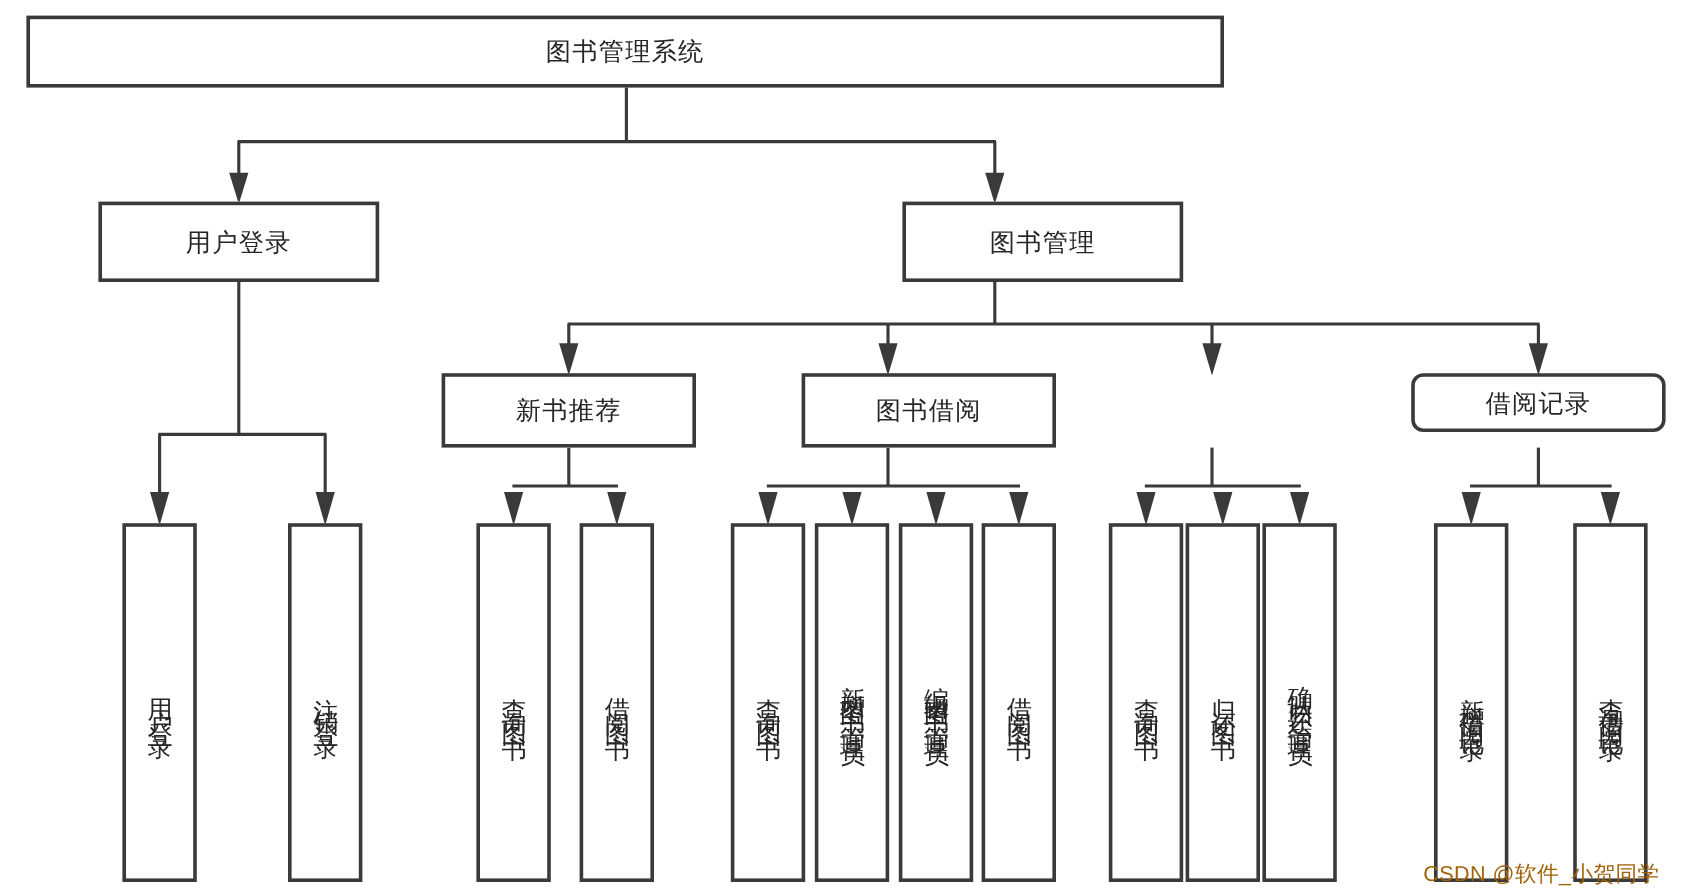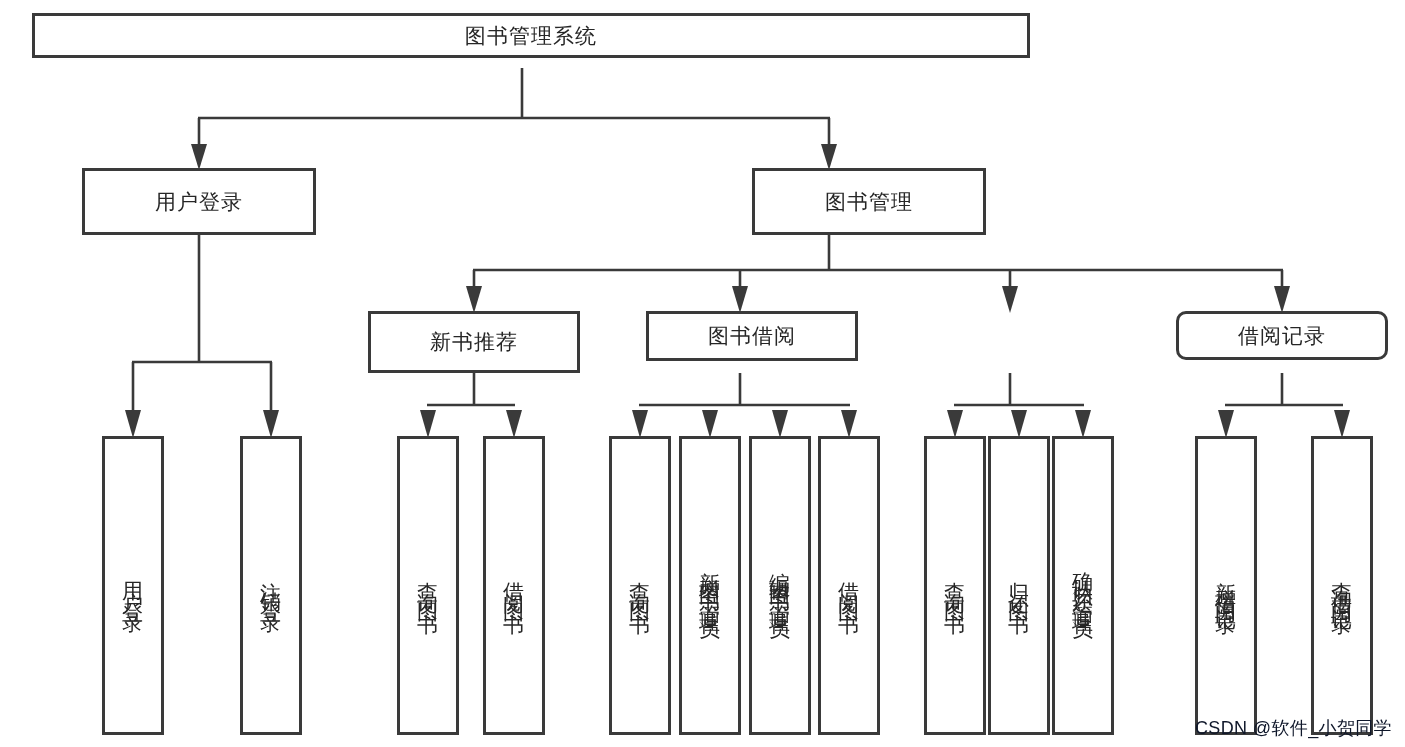--- a/index.html
+++ b/index.html
@@ -46,25 +46,24 @@
   }
   .node.leaf.dense {
     letter-spacing: 0.32em;
   }
   .watermark {
     position: absolute;
     left: 1186px;
     top: 716px;
     width: 215px;
     font-size: 18px;
-    color: #0f172a;
+    color: #a16207;
     white-space: nowrap;
     z-index: 3;
     letter-spacing: 0.02em;
-    text-align: center;
   }
 </style>
 </head>
 <body>
 
 <div class="canvas">
 
   <svg class="connectors" viewBox="0 0 1405 747" xmlns="http://www.w3.org/2000/svg">
     <g stroke="#3a3a3a" stroke-width="2.6" fill="none">
 
@@ -120,35 +119,35 @@
 
       <polygon points="947,410 963,410 955,438"></polygon>
       <polygon points="1011,410 1027,410 1019,438"></polygon>
       <polygon points="1075,410 1091,410 1083,438"></polygon>
 
       <polygon points="1218,410 1234,410 1226,438"></polygon>
       <polygon points="1334,410 1350,410 1342,438"></polygon>
     </g>
   </svg>
 
-  <div class="node" style="left:32px; top:13px; width:998px; height:45px;">
+  <div class="node" style="left:22px; top:13px; width:998px; height:60px;">
     <span>图书管理系统</span>
   </div>
 
   <div class="node" style="left:82px; top:168px; width:234px; height:67px;">
     <span>用户登录</span>
   </div>
   <div class="node" style="left:752px; top:168px; width:234px; height:67px;">
     <span>图书管理</span>
   </div>
 
   <div class="node" style="left:368px; top:311px; width:212px; height:62px;">
     <span>新书推荐</span>
   </div>
-  <div class="node" style="left:646px; top:311px; width:212px; height:50px;">
+  <div class="node" style="left:668px; top:311px; width:212px; height:62px;">
     <span>图书借阅</span>
   </div>
   <div class="node" style="left:1176px; top:311px; width:212px; height:49px;border-radius:10px;">
     <span>借阅记录</span>
   </div>
 
   <div class="node leaf" style="left:102px; top:436px; width:62px; height:299px;">
     <span>用户登录</span>
   </div>
   <div class="node leaf" style="left:240px; top:436px; width:62px; height:299px;">

